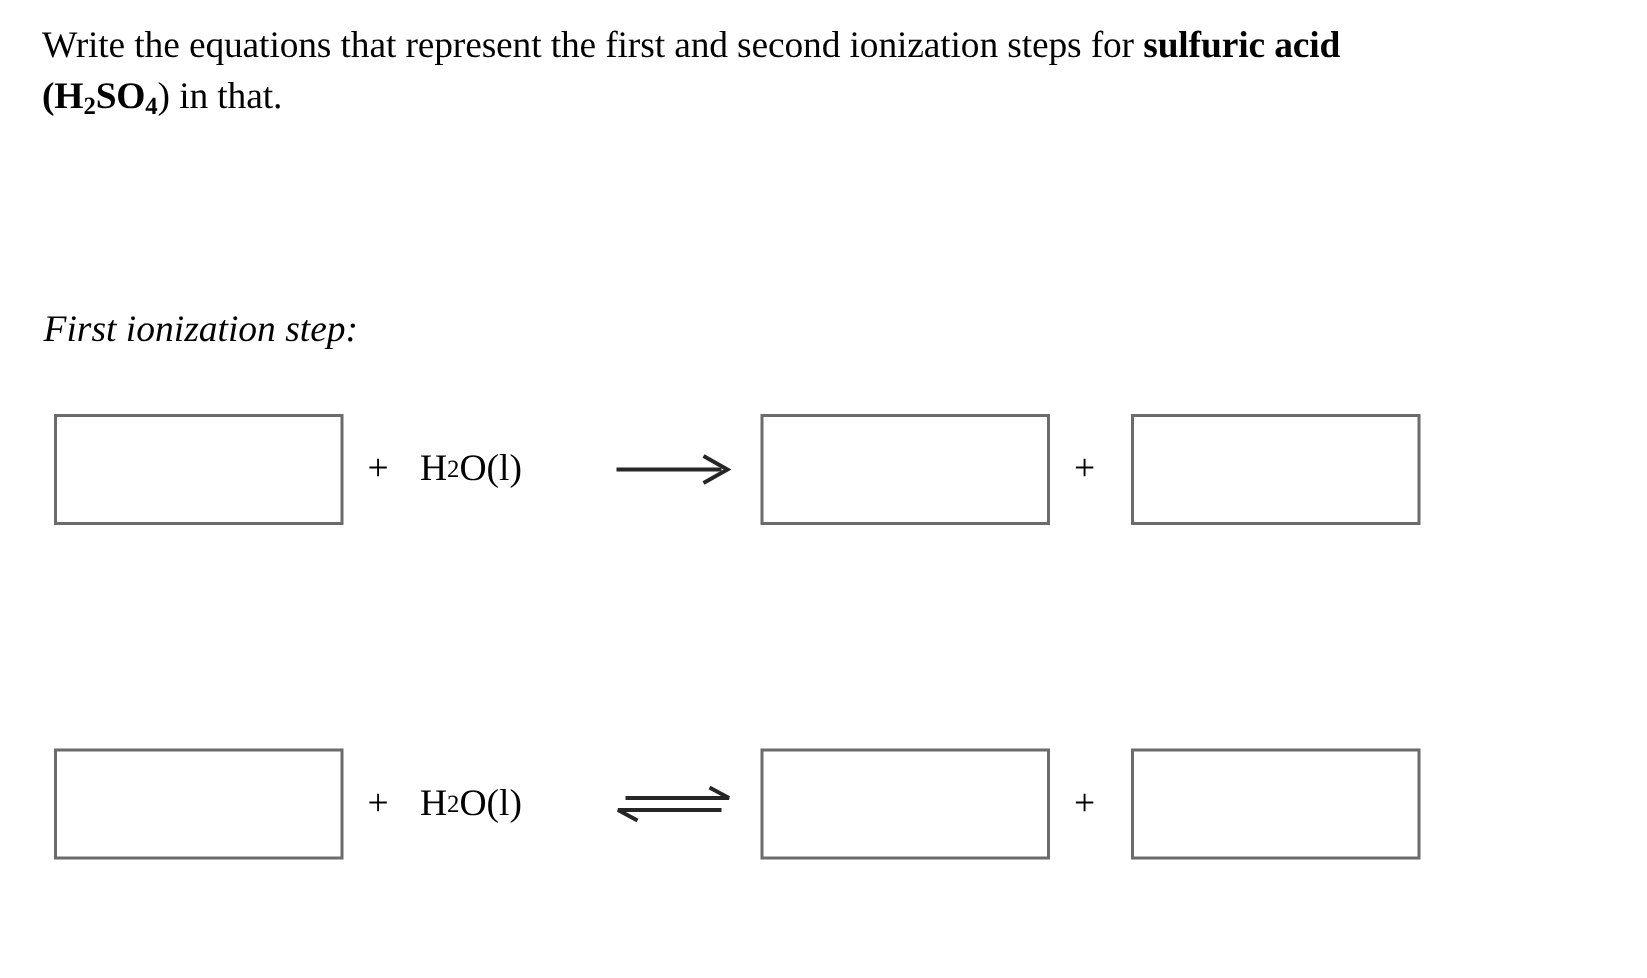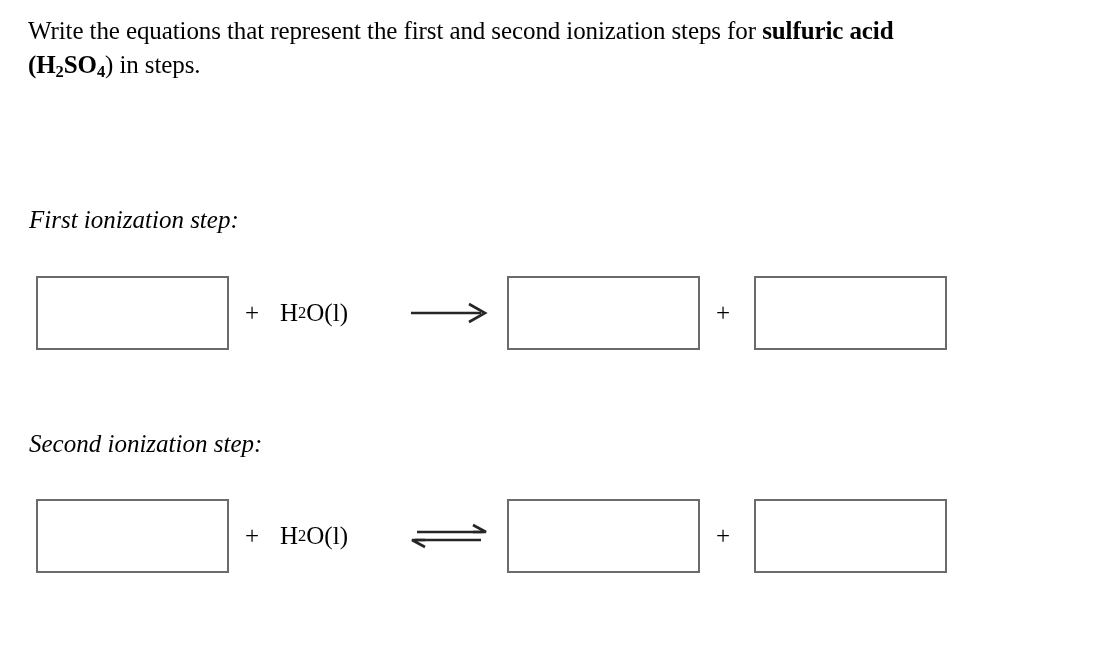--- a/index.html
+++ b/index.html
@@ -122,21 +122,21 @@
   }
   .arrow svg { display: block; }
 </style>
 </head>
 <body>
 
 <div class="page">
 
   <div class="prompt">
     <span>Write the equations that represent the first and second ionization steps for </span><span class="b">sulfuric acid</span><br>
-    <span class="b"><span>(</span><span>H</span><sub>2</sub><span>SO</span><sub>4</sub></span><span>)</span><span> in steps.</span>
+    <span class="b"><span>(</span><span>H</span><sub>2</sub><span>SO</span><sub>4</sub></span><span>)</span><span> in that.</span>
   </div>
 
 
   <div class="step-heading first">First ionization step:</div>
 
   <div class="equation-row row-first">
 
     <div class="answer-box slot-reactant"></div>
 
     <div class="op op-plus-left">+</div>
@@ -154,21 +154,20 @@
       </svg>
     </div>
 
     <div class="answer-box slot-product1"></div>
 
     <div class="op op-plus-right">+</div>
 
     <div class="answer-box slot-product2"></div>
   </div>
 
-  <div class="step-heading second">Second ionization step:</div>
 
   <div class="equation-row row-second">
 
     <div class="answer-box slot-reactant"></div>
 
     <div class="op op-plus-left">+</div>
 
     <div class="op op-water">
       <span>H</span>
         <sub>2</sub>

